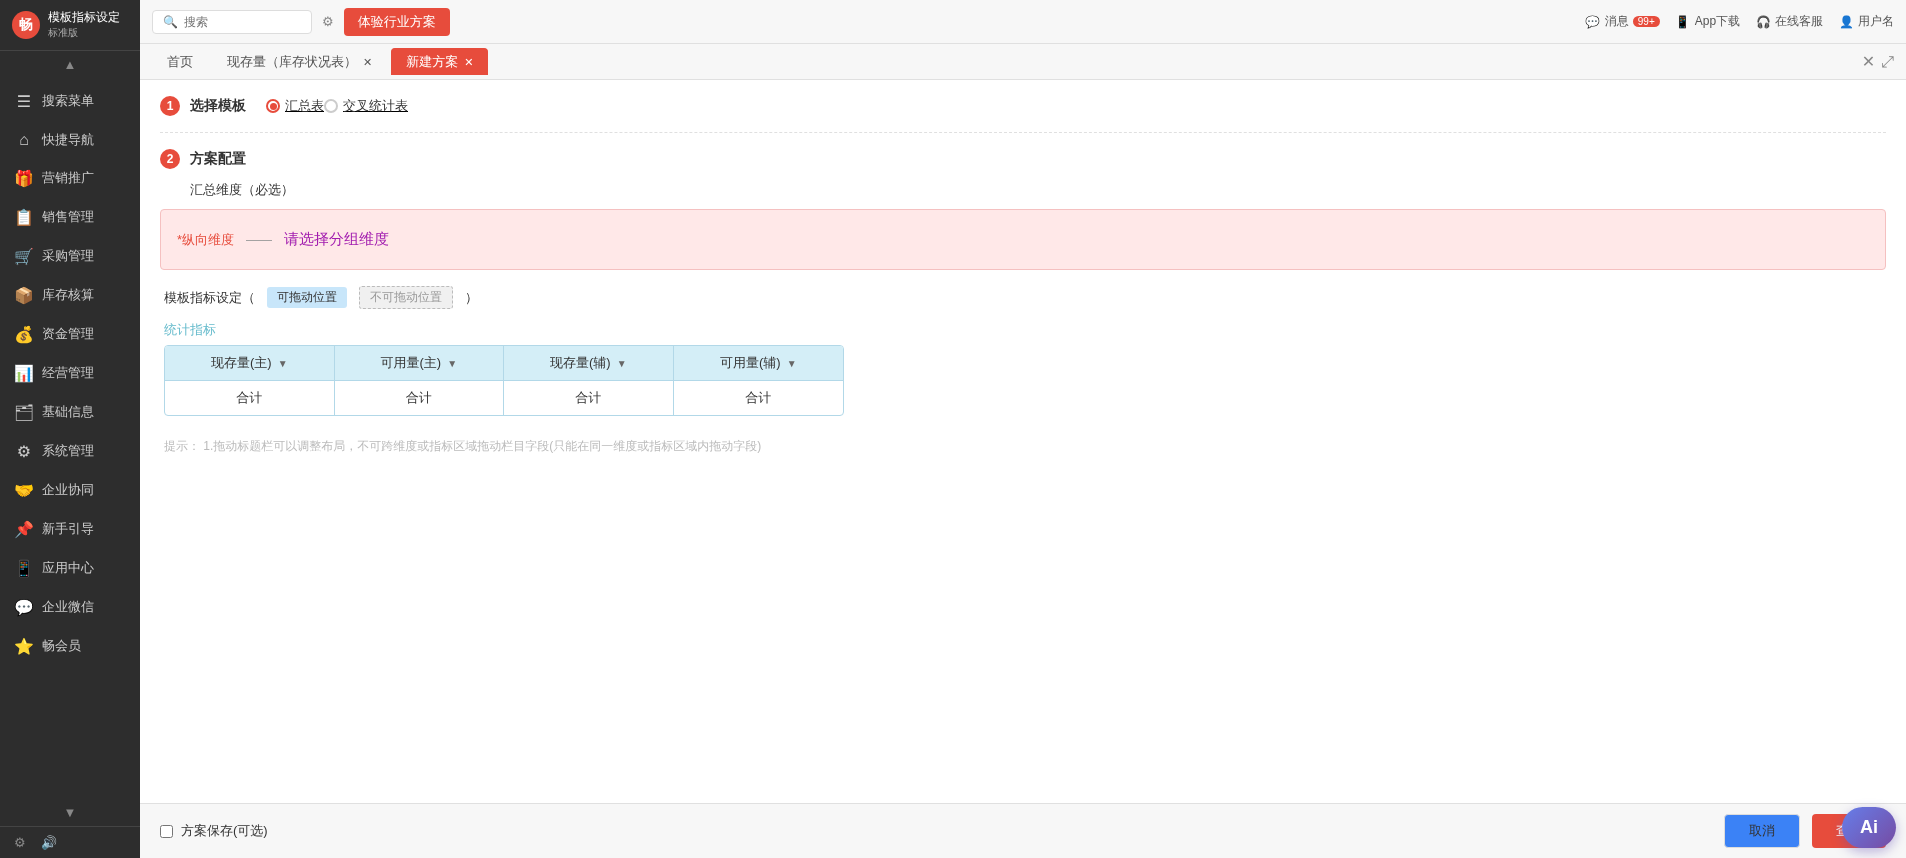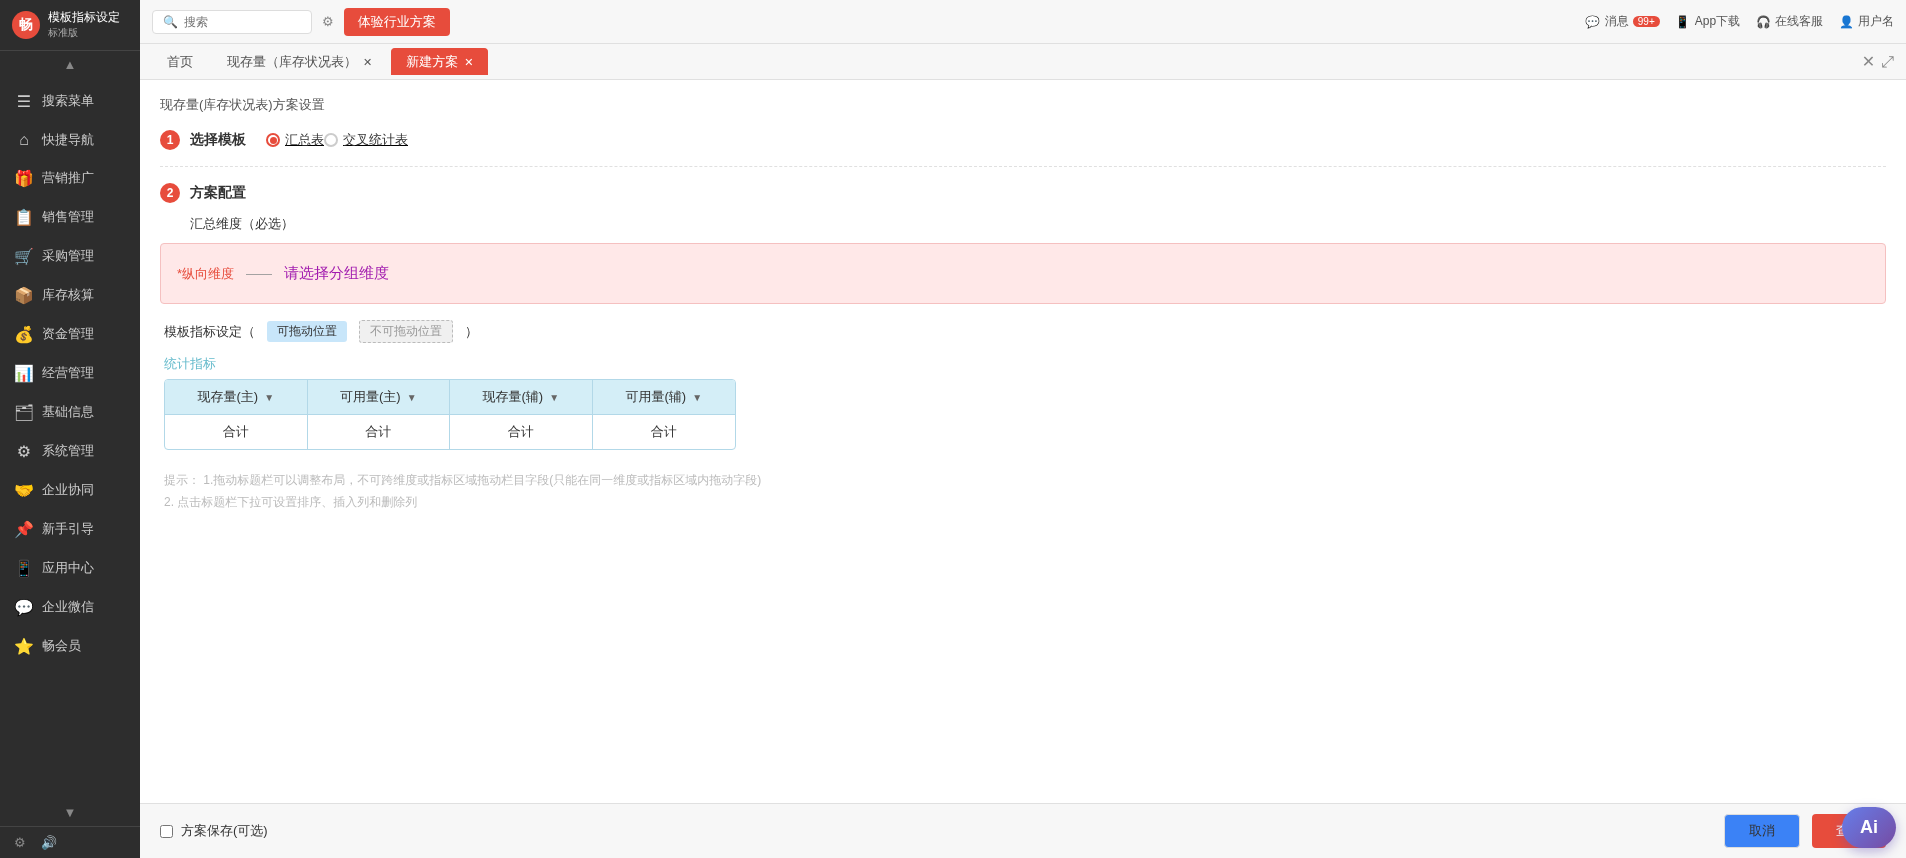--- a/index.html
+++ b/index.html
@@ -163,21 +163,21 @@
     }
     .non-draggable-box {
       background: #f0f0f0; border-radius: 3px;
       padding: 2px 10px; font-size: 12px; color: #999;
       border: 1px dashed #bbb;
     }
 
     
     .stats-section { margin-bottom: 12px; }
     .stats-section-title { color: #6bc; font-size: 13px; margin-bottom: 6px; }
-    .stats-table { border: 1px solid #b2d8e8; border-radius: 4px; overflow: hidden; width: 572px; }
+    .stats-table { border: 1px solid #b2d8e8; border-radius: 4px; overflow: hidden; width: 680px; }
     .stats-table-header {
       display: grid; grid-template-columns: 1fr 1fr 1fr 1fr;
       background: #d4eef7;
     }
     .stats-col-header {
       padding: 8px 12px; display: flex; align-items: center; justify-content: center;
       gap: 6px; border-right: 1px solid #b2d8e8; font-size: 13px; color: #333;
     }
     .stats-col-header:last-child { border-right: none; }
     .stats-col-header .chevron { font-size: 10px; color: #666; }
@@ -350,21 +350,20 @@
     </div>
     <div class="tab-expand-btn">
       <span>✕</span>
       <span>⤢</span>
     </div>
   </div>
 
   <div style="flex:1; display:flex; flex-direction:column; overflow:hidden; position:relative;">
     <div class="content-area">
 
-      <div class="page-title">现存量(库存状况表)方案设置</div>
 
       <div class="step-section">
         <div class="step-header">
           <div class="step-badge">1</div>
           <span class="step-label">选择模板</span>
           <div class="radio-group">
             <label class="radio-item">
               <div class="radio-circle checked">
                 <div class="radio-inner"></div>
               </div>
@@ -432,21 +431,20 @@
               <div class="stats-cell">合计</div>
               <div class="stats-cell">合计</div>
               <div class="stats-cell">合计</div>
               <div class="stats-cell">合计</div>
             </div>
           </div>
         </div>
 
         <div class="tips-section" style="margin-left:4px; margin-top:20px;">
           <div>提示：  1.拖动标题栏可以调整布局，不可跨维度或指标区域拖动栏目字段(只能在同一维度或指标区域内拖动字段)</div>
-          <div>2. 点击标题栏下拉可设置排序、插入列和删除列</div>
         </div>
 
       </div>
     </div>
 
     <div class="footer-bar">
       <label class="save-checkbox">
         <input type="checkbox" style="">
         <span>方案保存(可选)</span>
       </label>

